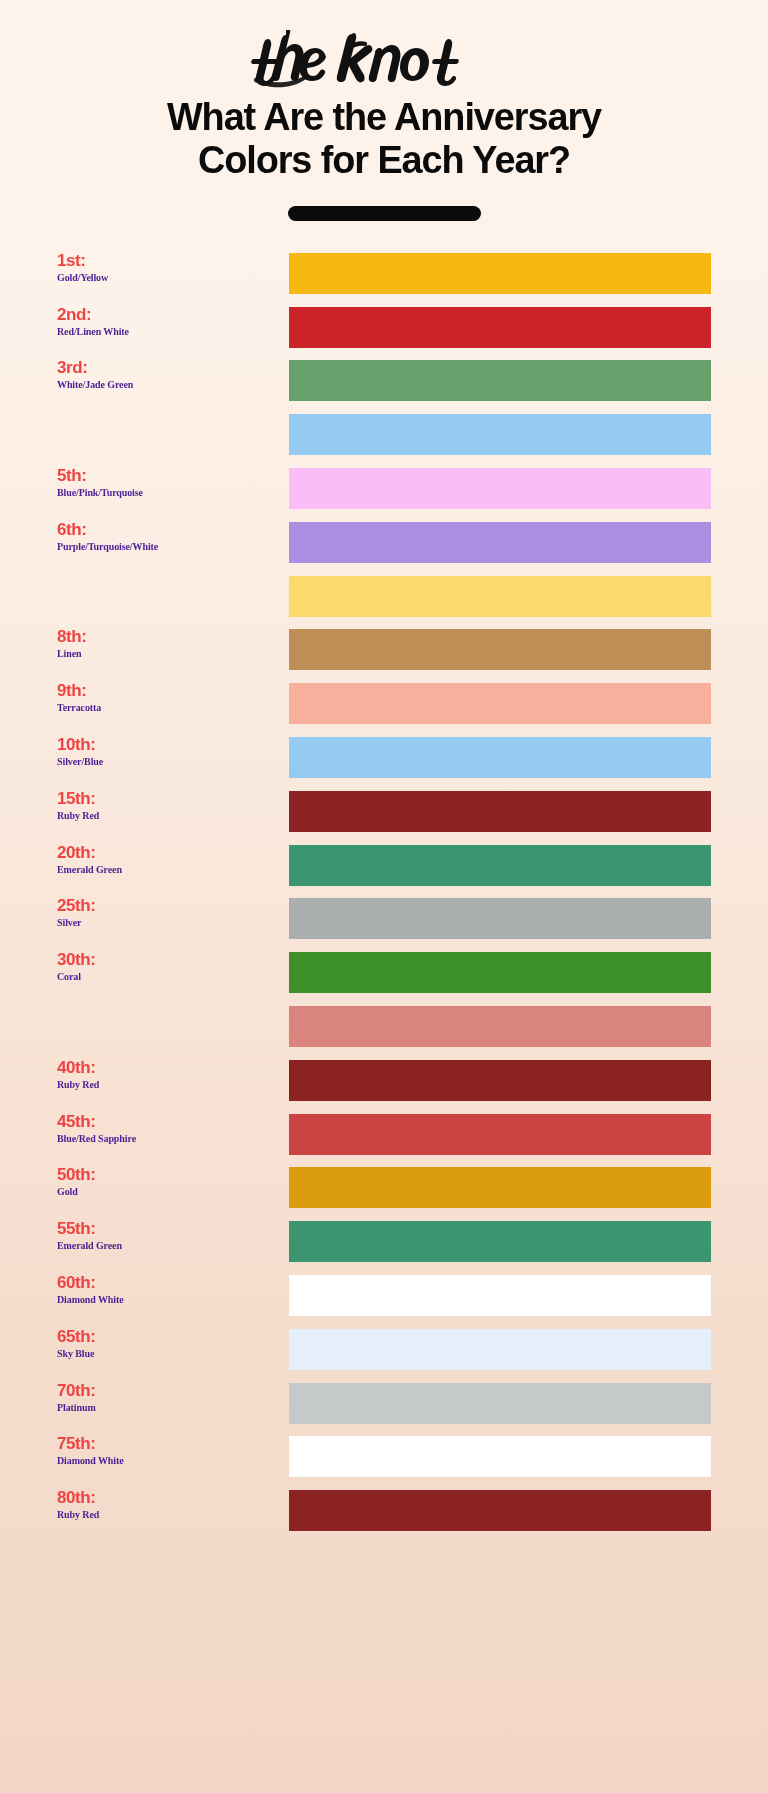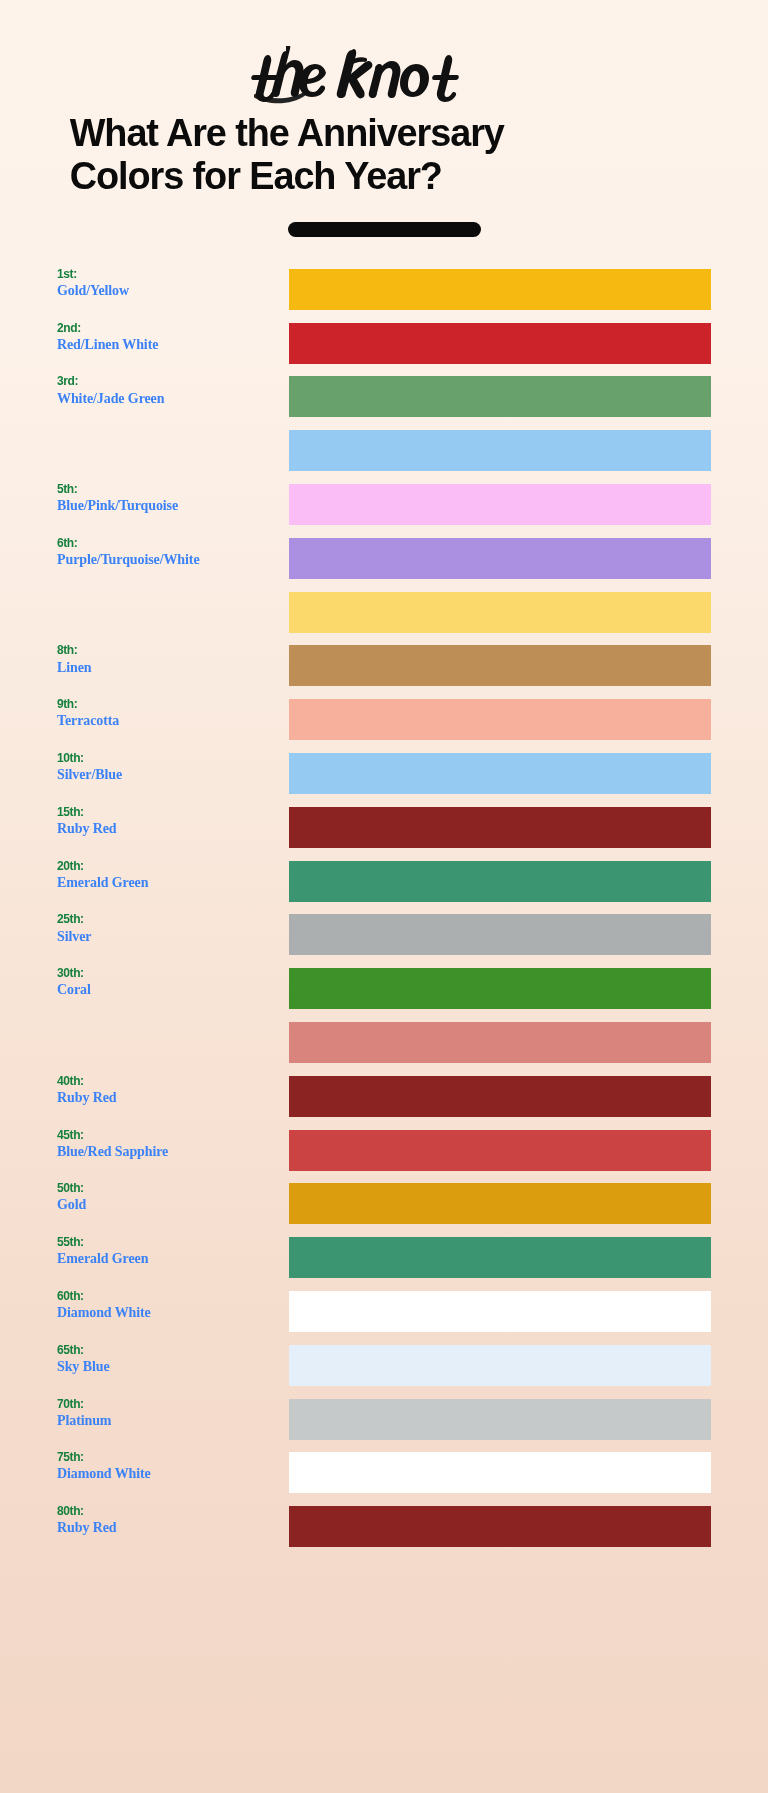--- a/index.html
+++ b/index.html
@@ -20,22 +20,22 @@
         #F3D9C9 90%,
         #F2D7C6 100%);
     width: 768px;
     height: 1793px;
     overflow: hidden;
     position: relative;
   }
 
   
   .header {
-    padding-top: 46px;
-    text-align: left;
+    padding-top: 30px;
+    text-align: center;
   }
 
   .brand-logo {
     display: block;
     margin: 0 auto;
     width: 300px;
     height: 60px;
   }
 
   .headline {
@@ -72,33 +72,33 @@
   .row-text {
     position: absolute;
     left: 57px;
     top: 0;
     width: 235px;
   }
 
   .ordinal {
     font-family: "Liberation Sans", sans-serif;
     font-weight: 700;
-    font-size: 12px;
+    font-size: 17px;
     letter-spacing: -0.4px;
-    color: #15803d;
+    color: #ef4444;
     line-height: 1.18;
     white-space: nowrap;
   }
 
   .desc {
     font-family: "Liberation Serif", serif;
     font-weight: 700;
-    font-size: 14px;
+    font-size: 10px;
     letter-spacing: -0.1px;
-    color: #3b82f6;
+    color: #4c1d95;
     line-height: 1.25;
     margin-top: 1px;
     white-space: nowrap;
   }
 
   .swatch {
     position: absolute;
     left: 289px;
     width: 422px;
     height: 41px;

